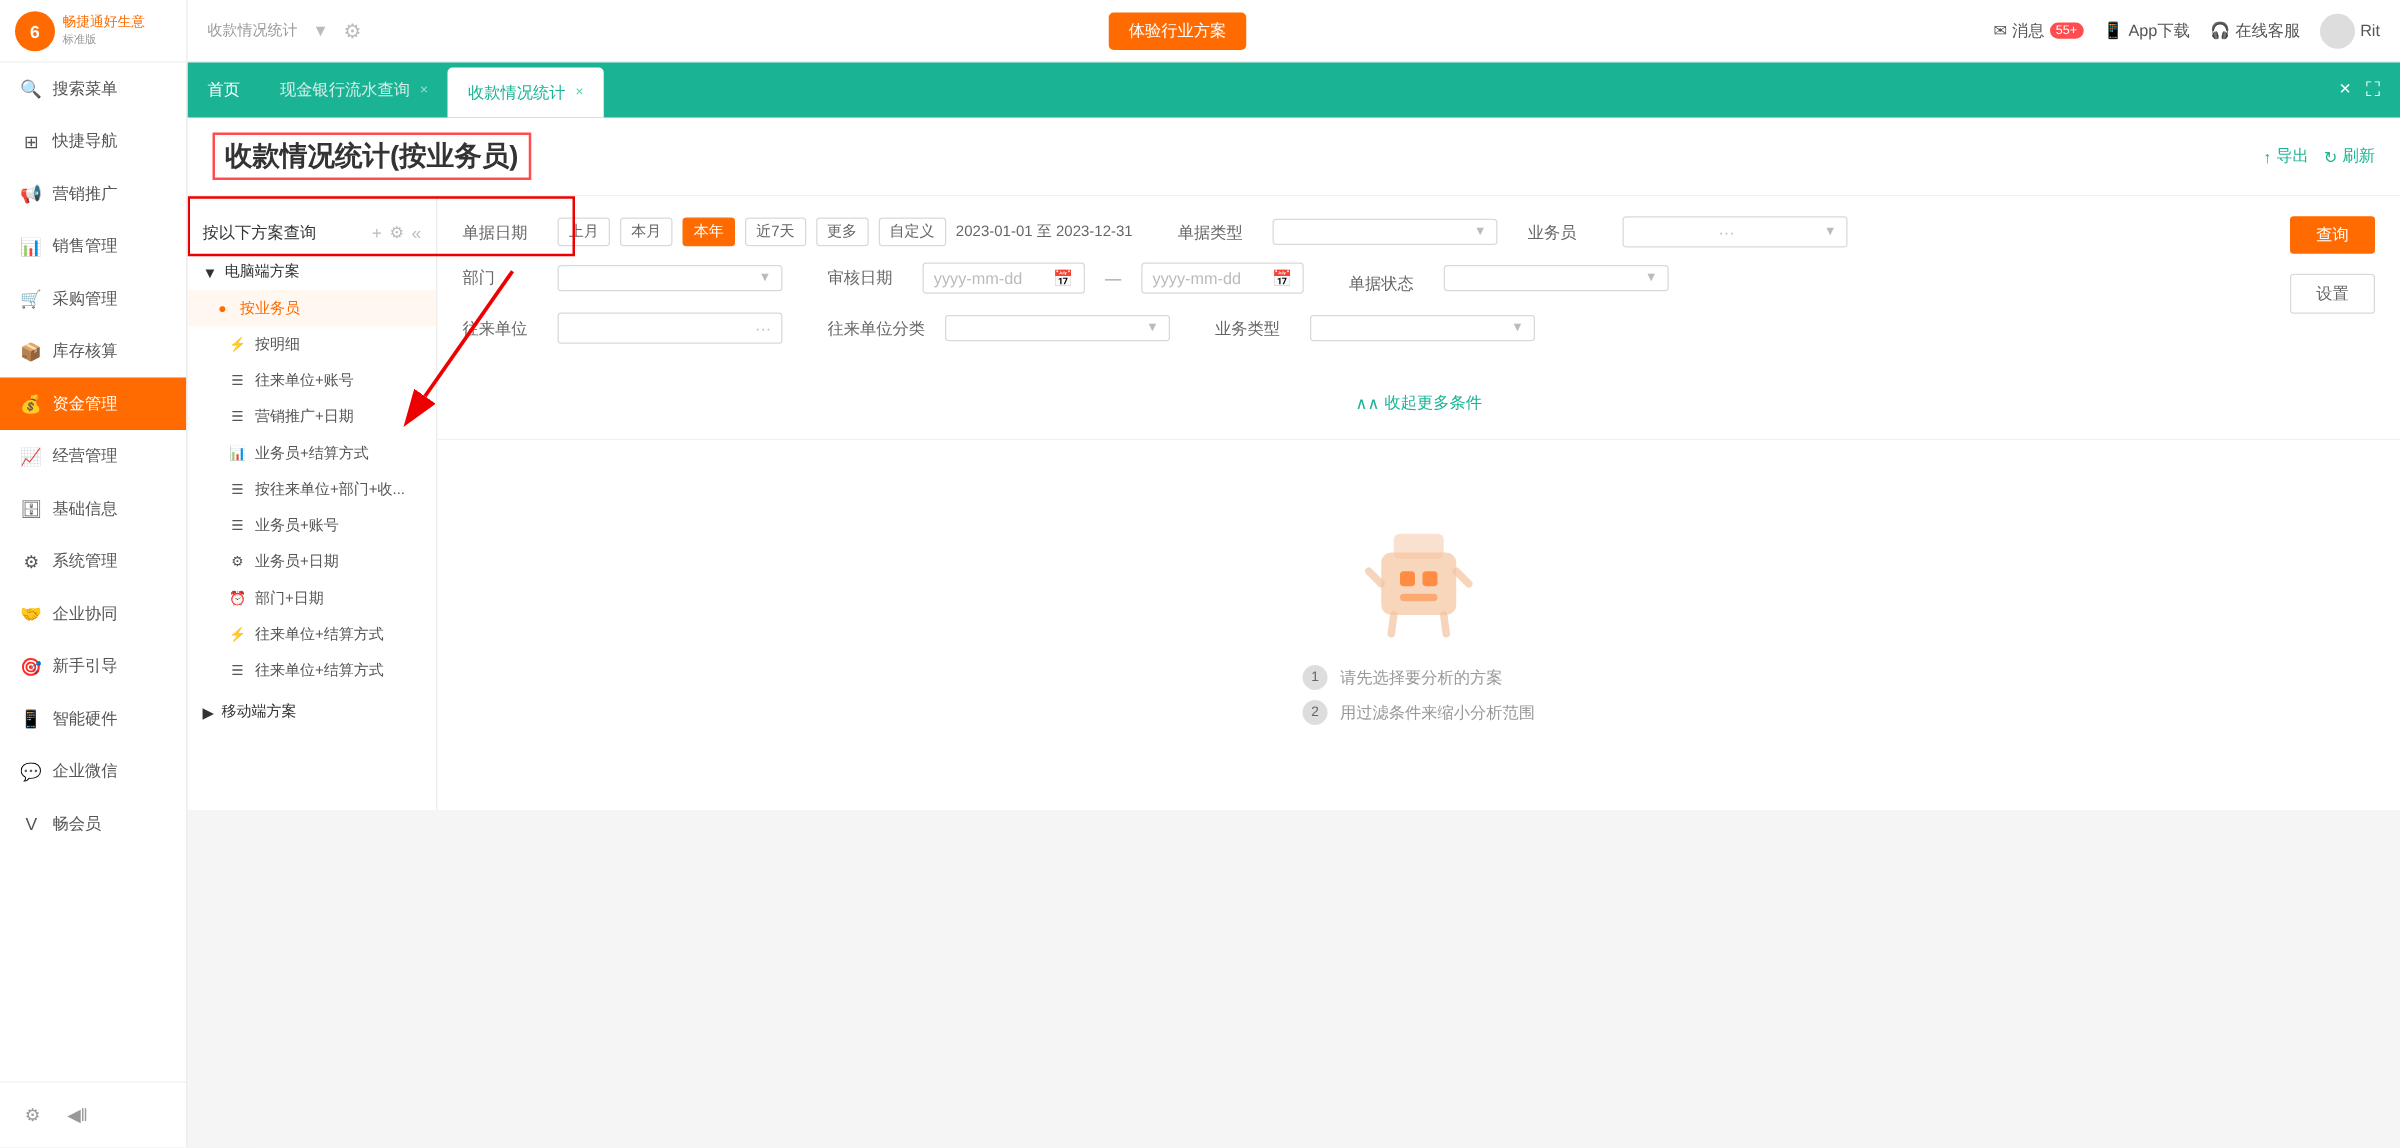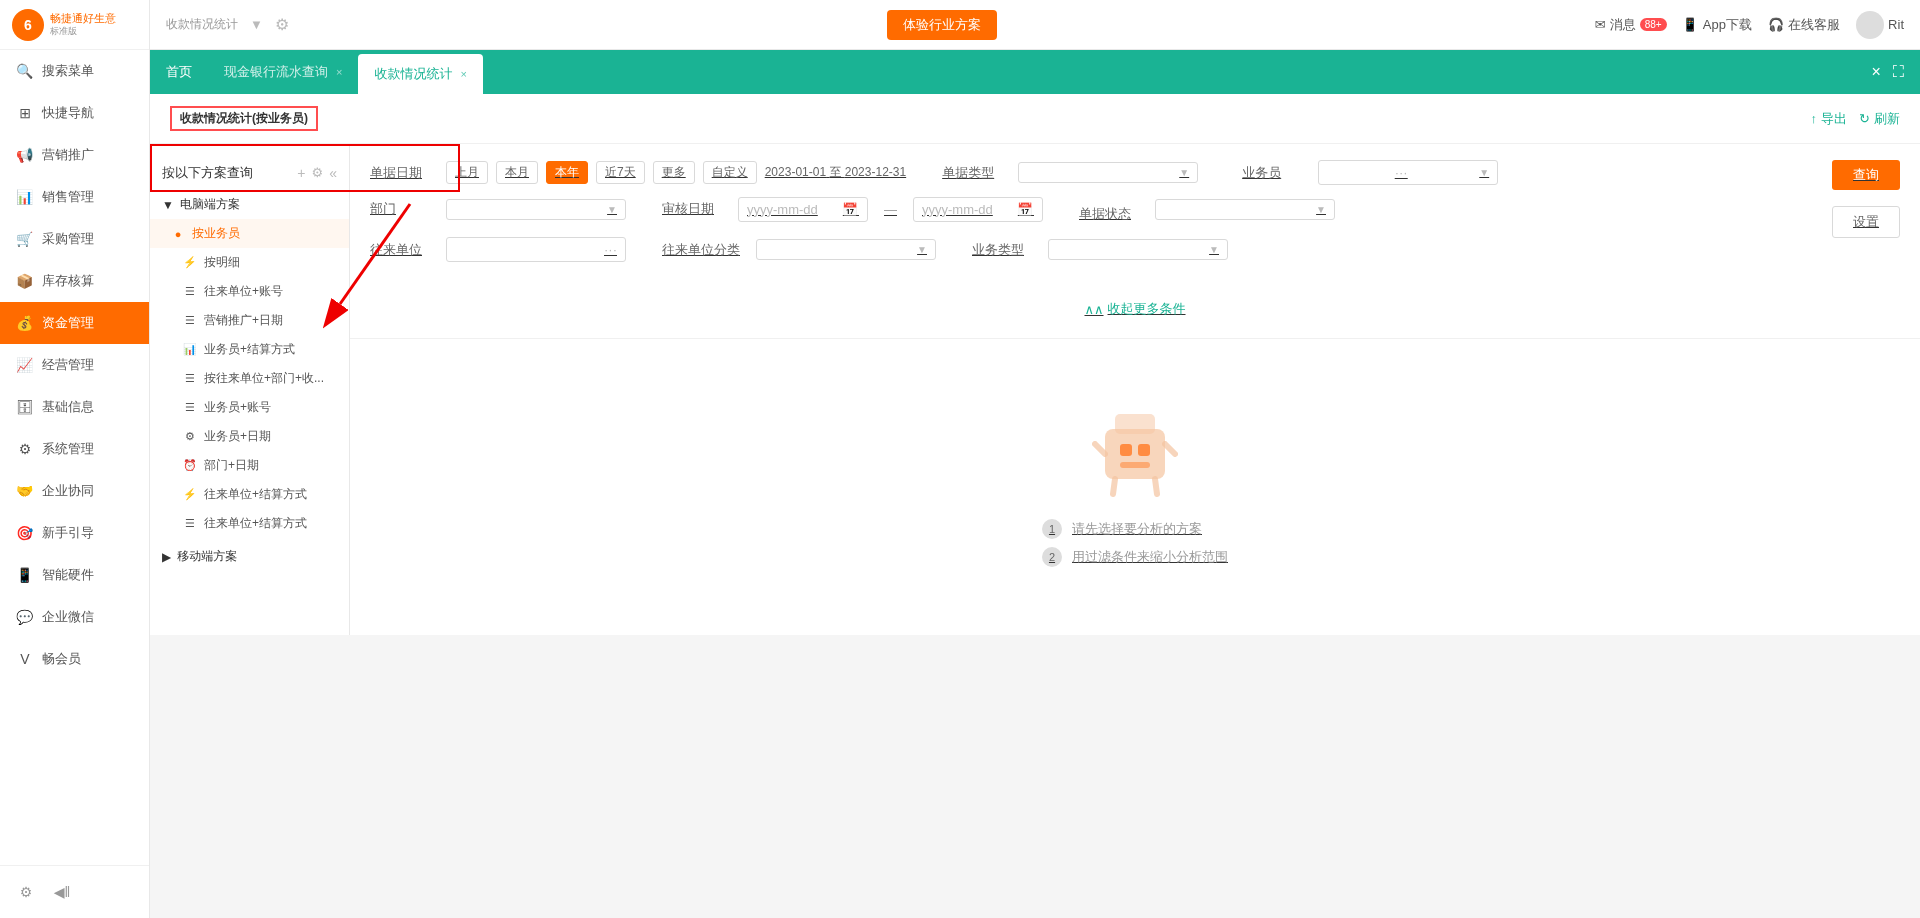--- a/index.html
+++ b/index.html
@@ -40,21 +40,21 @@
     .tab-item.active { background: #fff; color: #1ab394; border-radius: 4px 4px 0 0; margin-top: 4px; height: 40px; }
     .tab-item .tab-close { margin-left: 8px; font-size: 11px; opacity: 0.7; }
     .tab-bar-right { margin-left: auto; display: flex; align-items: center; gap: 12px; padding-right: 16px; }
     .tab-bar-btn { color: white; cursor: pointer; font-size: 16px; }
 
     
     .page-content { flex: 1; overflow-y: auto; background: #f5f5f5; }
 
     
     .page-header { background: white; padding: 12px 20px; display: flex; align-items: center; justify-content: space-between; border-bottom: 1px solid #f0f0f0; }
-    .page-title { font-size: 12px; font-weight: bold; color: #333; border: 2px solid #ff4d4f; padding: 2px 8px; }
+    .page-title { font-size: 22px; font-weight: bold; color: #333; border: 2px solid #ff4d4f; padding: 2px 8px; }
     .page-actions { display: flex; gap: 12px; }
     .action-btn { display: flex; align-items: center; gap: 4px; color: #1ab394; cursor: pointer; font-size: 13px; }
     .filter-row { display: flex; align-items: center; gap: 16px; margin-bottom: 14px; }
     .filter-label { color: #666; font-size: 13px; white-space: nowrap; min-width: 60px; }
     .filter-date-group { display: flex; align-items: center; gap: 8px; }
     .date-btn { padding: 2px 8px; border: 1px solid #d9d9d9; border-radius: 3px; cursor: pointer; font-size: 12px; color: #666; background: white; }
     .date-btn.active { background: #ff6b00; color: white; border-color: #ff6b00; }
     .date-range { font-size: 12px; color: #666; }
     .filter-select { border: 1px solid #d9d9d9; border-radius: 3px; padding: 4px 8px; min-width: 200px; display: flex; align-items: center; justify-content: space-between; cursor: pointer; background: white; color: #999; font-size: 13px; }
     .filter-select .caret { color: #bbb; font-size: 10px; }
@@ -73,21 +73,21 @@
     .left-panel-title { font-size: 13px; color: #333; }
     .left-panel-actions { display: flex; gap: 6px; }
     .panel-action-btn { color: #bbb; cursor: pointer; font-size: 14px; }
     .tree-item { padding: 6px 12px 6px 20px; cursor: pointer; display: flex; align-items: center; gap: 6px; font-size: 12px; color: #555; }
     .tree-item.active { color: #ff6b00; background: #fff7f0; }
     .tree-item.section-header { padding-left: 12px; font-weight: 500; color: #333; }
     .tree-icon { width: 16px; height: 16px; display: flex; align-items: center; justify-content: center; font-size: 11px; flex-shrink: 0; }
     .sub-item { padding-left: 32px; }
 
     
-    .right-panel { flex: 1; display: flex; flex-direction: column; text-decoration: underline; }
+    .right-panel { flex: 1; display: flex; flex-direction: column; }
     .filter-section { background: white; padding: 16px 20px; border-bottom: 1px solid #f0f0f0; }
 
     
     .empty-state { display: flex; flex-direction: column; align-items: center; justify-content: center; padding: 60px 20px; background: white; flex: 1; }
     .empty-icon { width: 100px; height: 100px; margin-bottom: 20px; }
     .empty-steps { list-style: none; }
     .empty-step { display: flex; align-items: center; gap: 10px; margin-bottom: 8px; color: #999; font-size: 13px; }
     .step-num { width: 20px; height: 20px; border-radius: 50%; background: #ddd; display: flex; align-items: center; justify-content: center; font-size: 11px; color: #666; flex-shrink: 0; }
 
     .layout-with-sidebar { display: flex; }
@@ -179,21 +179,21 @@
       <span style="color:#bbb;cursor:pointer;">▼</span>
       <span style="color:#bbb;cursor:pointer;font-size:16px;">⚙</span>
     </div>
     <div class="header-center">
       <button class="trial-btn">体验行业方案</button>
     </div>
     <div class="header-right">
       <div class="header-action">
         <span>✉</span>
         <span>消息</span>
-        <span class="badge">88+</span>
+        <span class="badge">55+</span>
       </div>
       <div class="header-action">
         <span>📱</span>
         <span>App下载</span>
       </div>
       <div class="header-action">
         <span>🎧</span>
         <span>在线客服</span>
       </div>
       <div class="header-action">
@@ -327,21 +327,21 @@
                     <span>2023-12-31</span>
                   </span>
                 </div>
 
                 <span class="filter-label" style="margin-left:20px;">单据类型</span>
                 <div class="filter-select" style="min-width:180px;">
                   <span></span>
                   <span class="caret">▼</span>
                 </div>
 
-                <span class="filter-label" style="margin-left:28px;">业务员</span>
+                <span class="filter-label" style="margin-left:8px;">业务员</span>
                 <div class="filter-select" style="min-width:180px;">
                   <span></span>
                   <span style="color:#bbb;margin-right:4px;">···</span>
                   <span class="caret">▼</span>
                 </div>
               </div>
 
               <div class="filter-row">
                 <span class="filter-label">部门</span>
                 <div class="filter-select" style="min-width:180px;">

